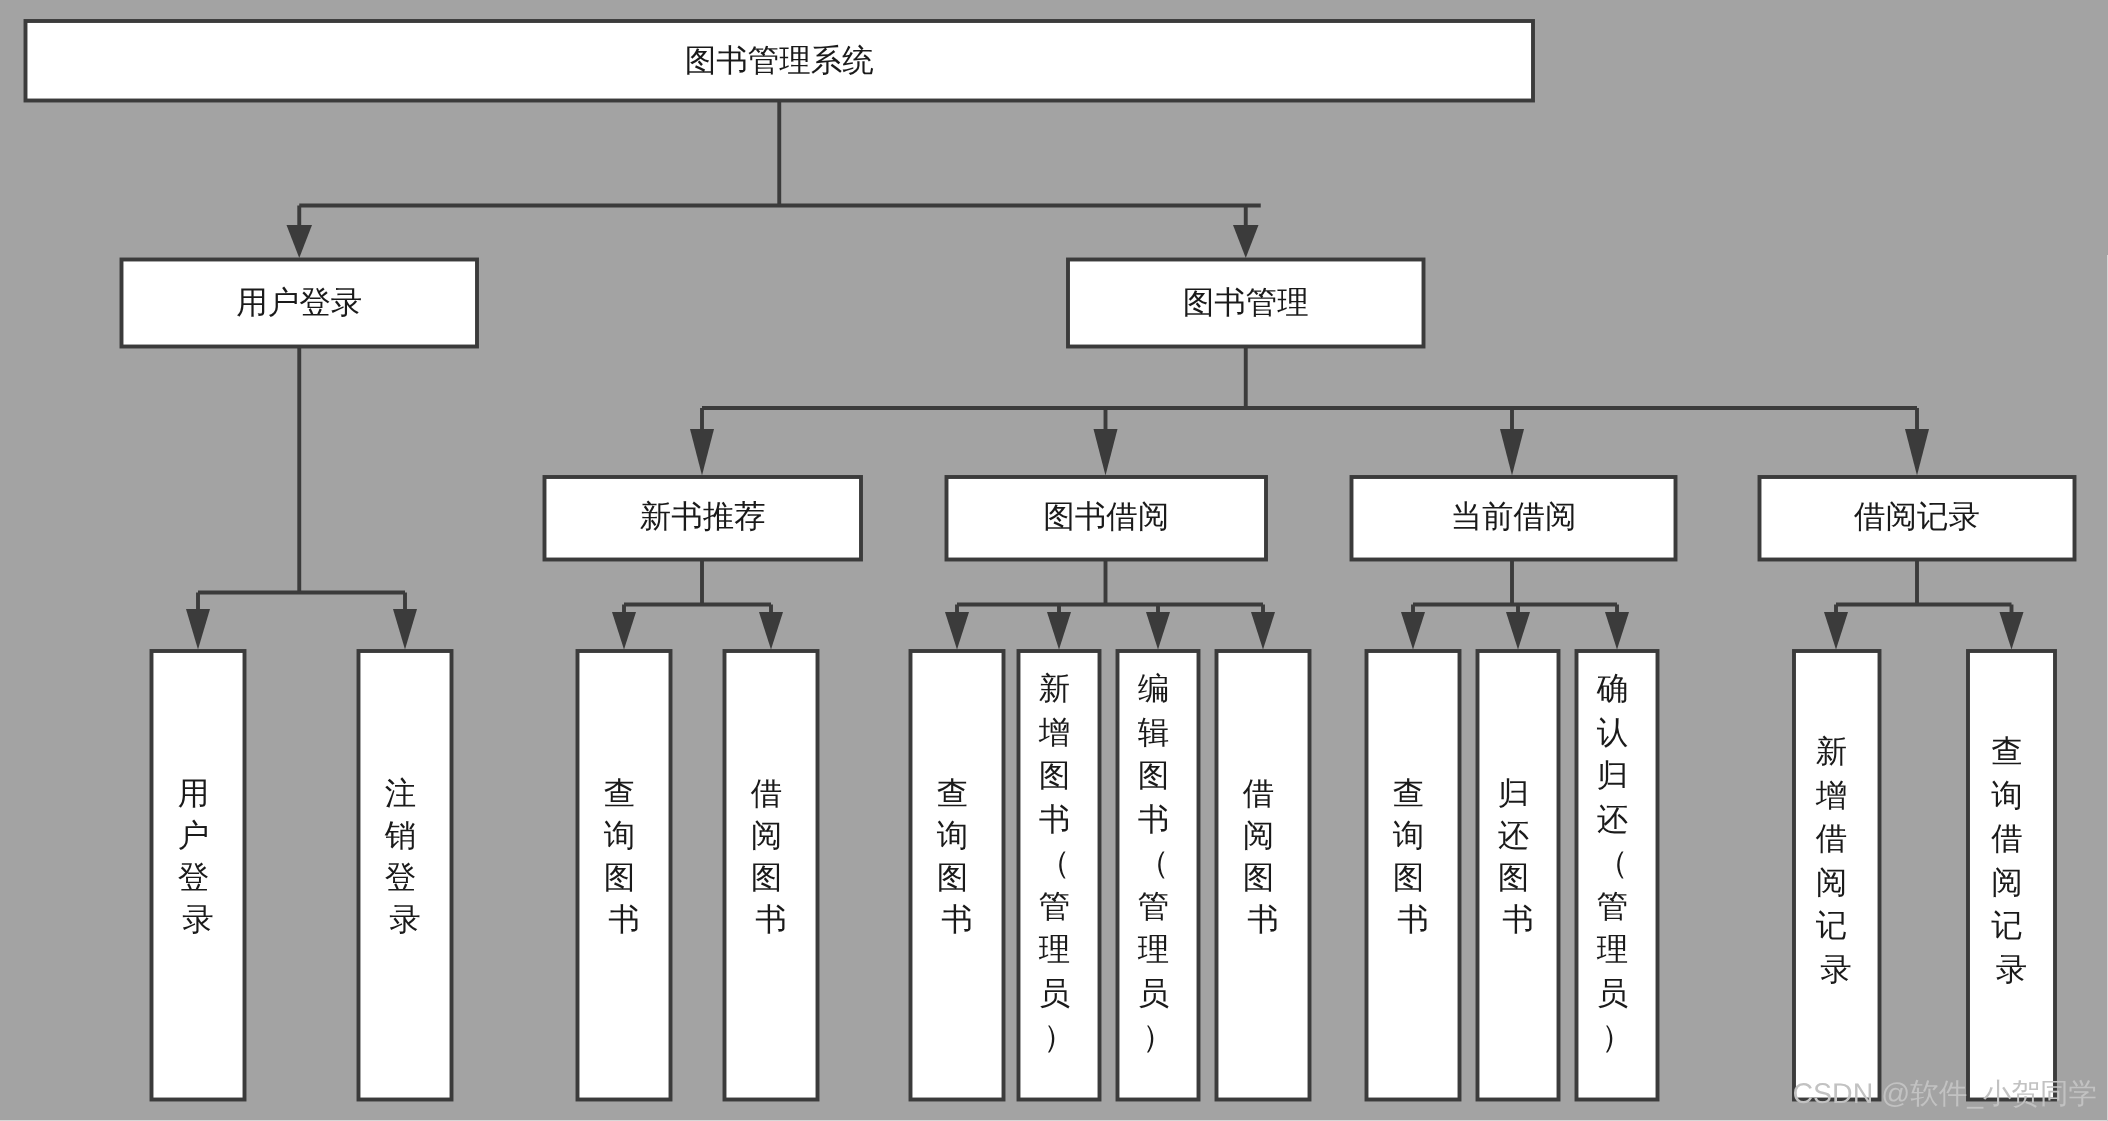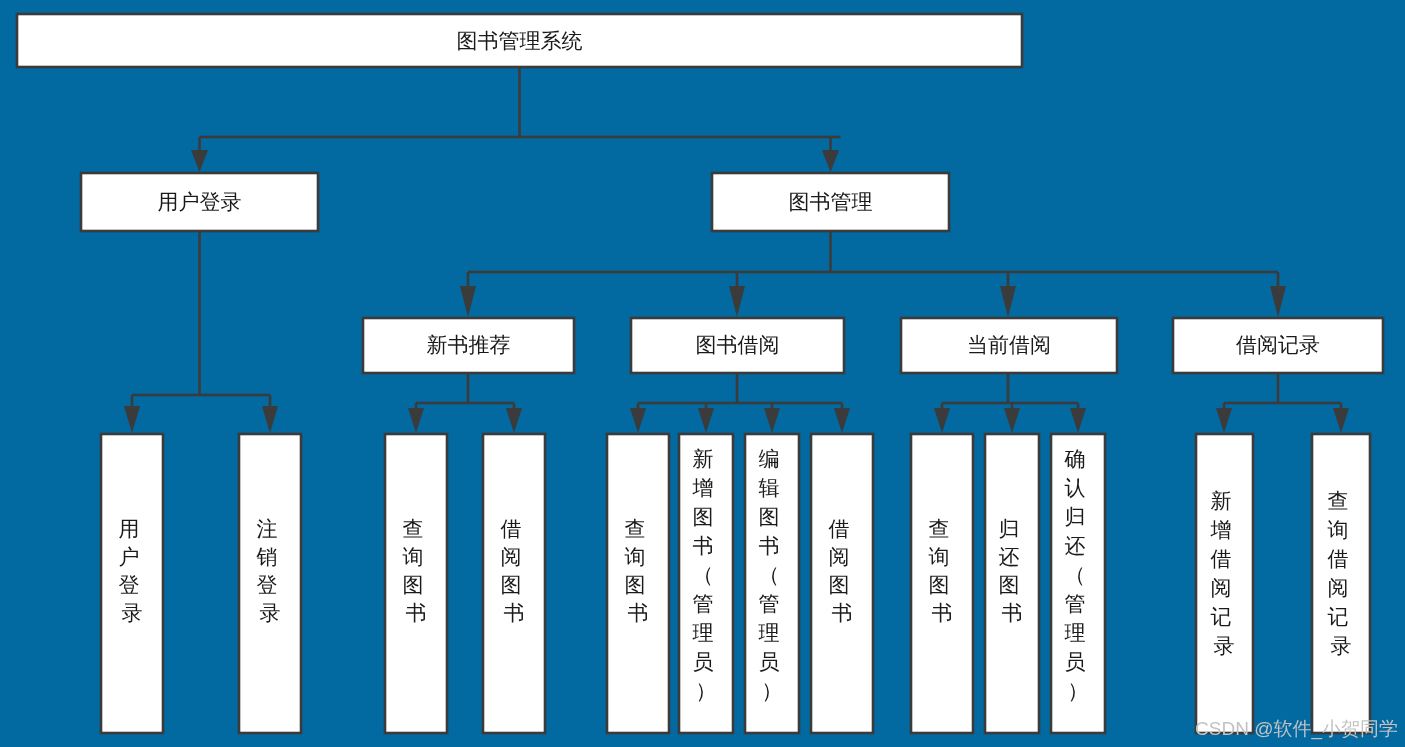--- a/index.html
+++ b/index.html
@@ -7,21 +7,21 @@
     padding: 0;
     background: #ffffff;
   }
   body {
     font-family: "Liberation Sans", "DejaVu Sans", sans-serif;
   }
   #diagram-root {
     position: relative;
     width: 1405px;
     height: 747px;
-    background: #0369a1;
+    background: #a3a3a3;
     overflow: hidden;
   }
   svg.diagram-canvas {
     position: absolute;
     top: 0;
     left: 0;
     width: 1405px;
     height: 747px;
     display: block;
   }

